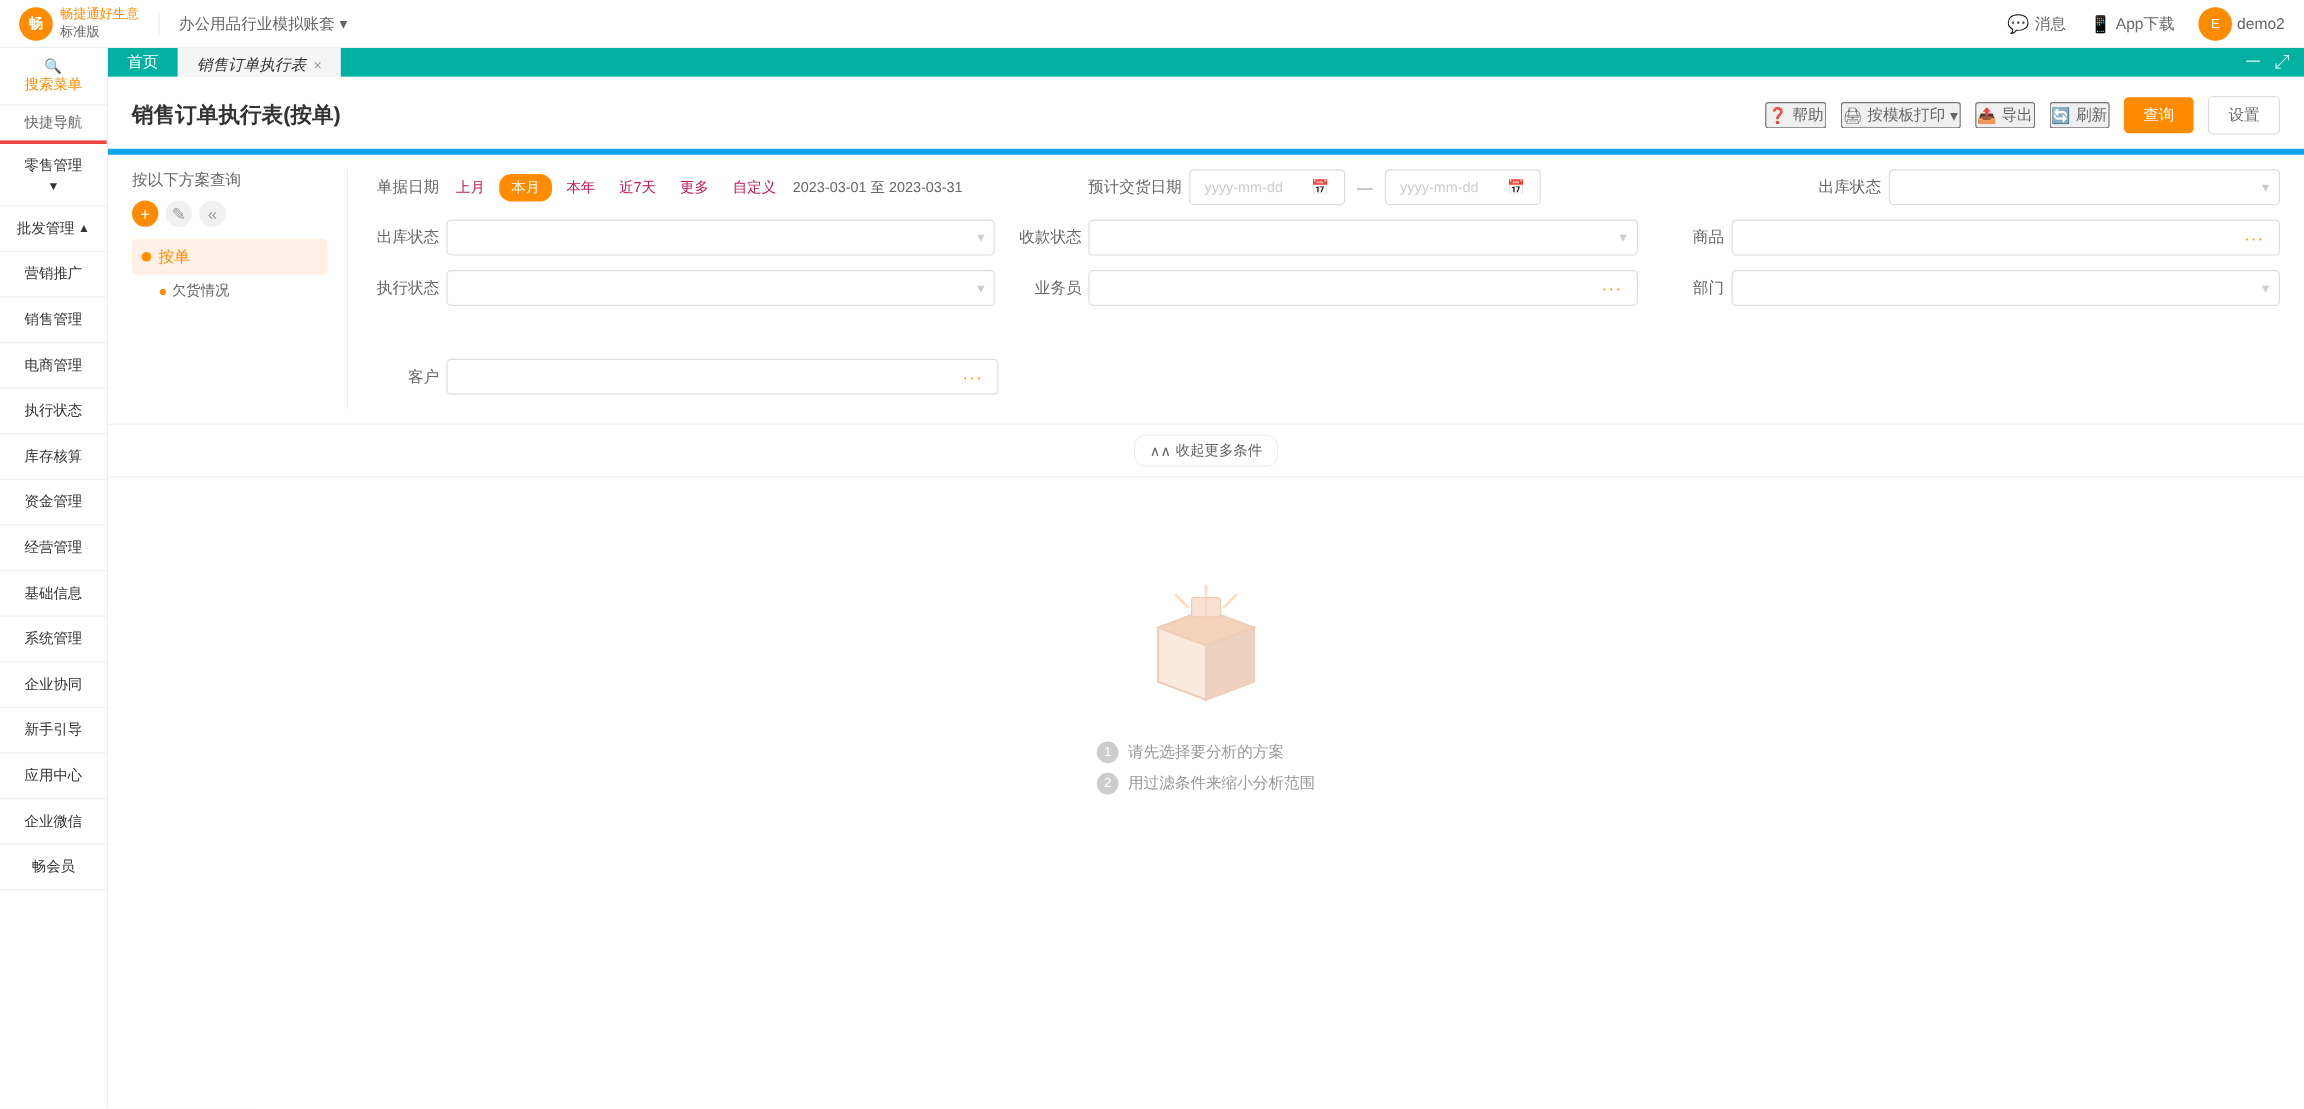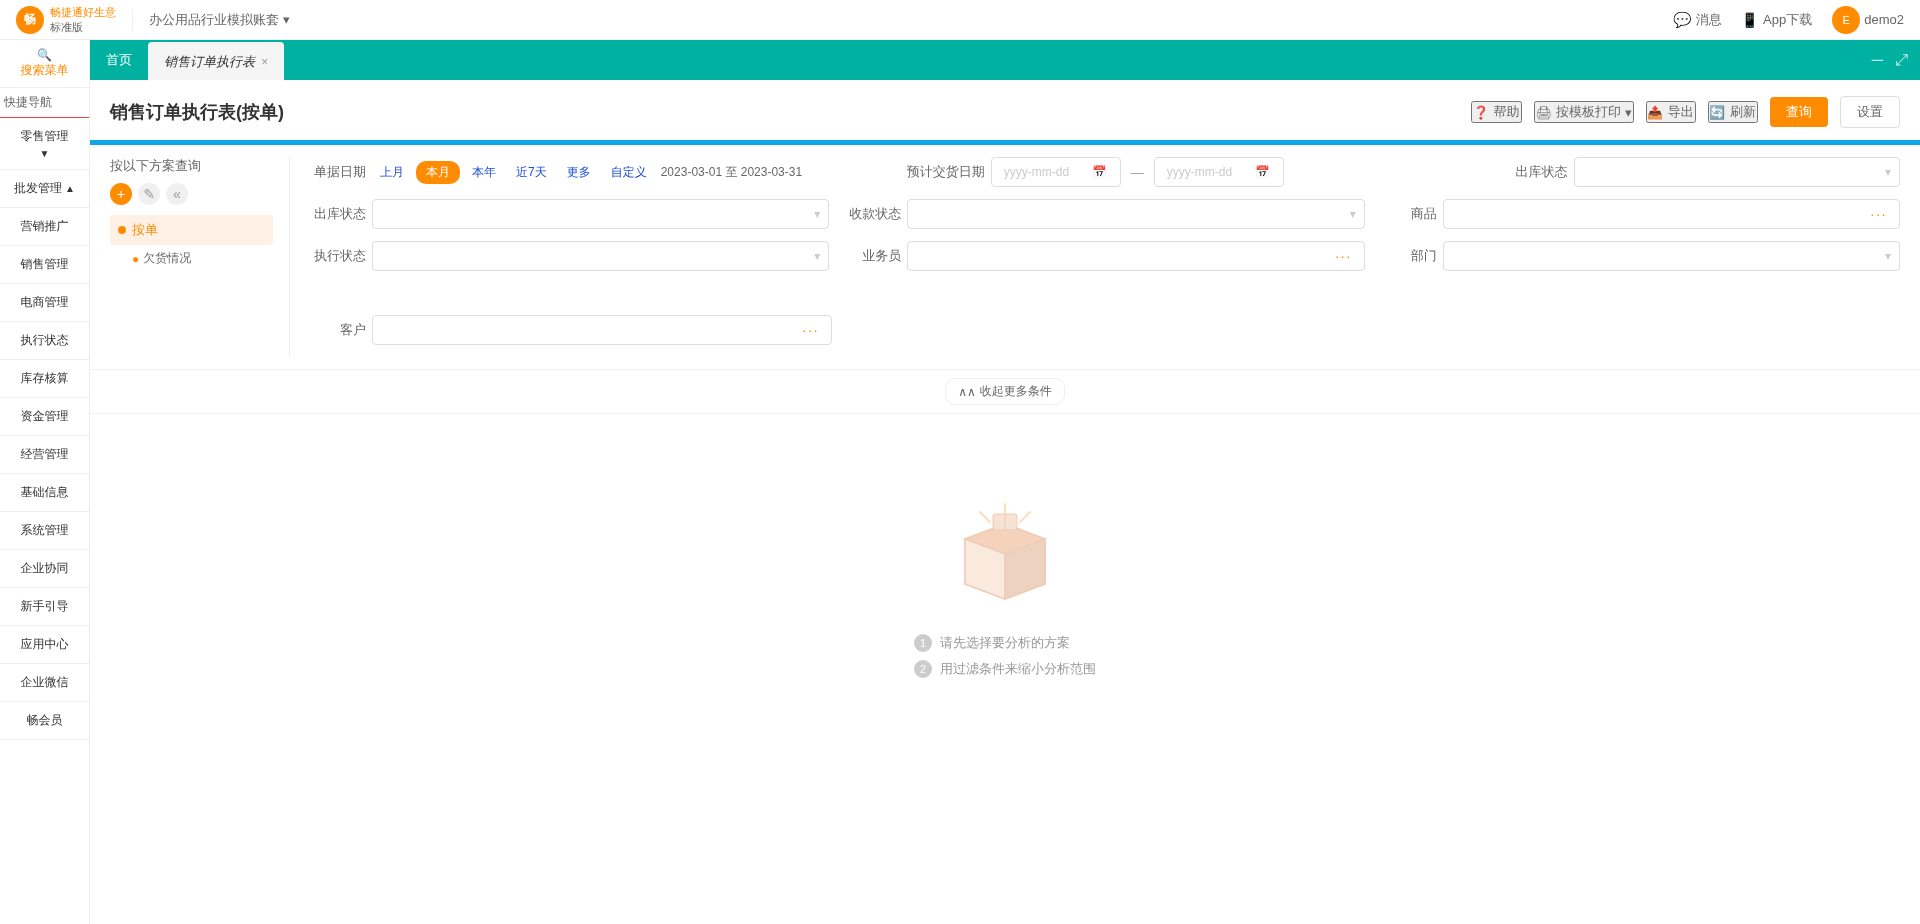--- a/index.html
+++ b/index.html
@@ -15,28 +15,28 @@
     .top-bar-right { display: flex; align-items: center; gap: 20px; }
     .top-bar-action { display: flex; align-items: center; gap: 4px; color: #666; font-size: 13px; cursor: pointer; }
     .user-avatar { width: 28px; height: 28px; border-radius: 50%; background: #ff8c00; display: flex; align-items: center; justify-content: center; color: white; font-size: 11px; }
 
     
     .main-layout { display: flex; flex: 1; overflow: hidden; }
 
     
     .sidebar { width: 90px; background: #fff; border-right: 1px solid #eee; display: flex; flex-direction: column; overflow-y: auto; flex-shrink: 0; }
     .sidebar-search { padding: 8px 4px; text-align: center; font-size: 12px; color: #ff8c00; cursor: pointer; border-bottom: 1px solid #eee; }
-    .sidebar-quick { padding: 6px 4px; text-align: left; font-size: 12px; color: #666; cursor: pointer; border-bottom: 1px solid #ef4444; }
+    .sidebar-quick { padding: 6px 4px; text-align: center; font-size: 12px; color: #666; cursor: pointer; border-bottom: 3px solid #ef4444; }
     .sidebar-item { padding: 10px 4px; text-align: center; font-size: 12px; color: #333; cursor: pointer; border-bottom: 1px solid #f0f0f0; display: flex; flex-direction: column; align-items: center; gap: 3px; }
 
     
     .content-area { flex: 1; display: flex; flex-direction: column; overflow: hidden; }
 
     
-    .tab-bar { height: 40px; background: #00b0a0; display: flex; align-items: center; flex-shrink: 0; }
+    .tab-bar { height: 24px; background: #00b0a0; display: flex; align-items: center; flex-shrink: 0; }
     .tab-item { height: 40px; display: flex; align-items: center; padding: 0 16px; font-size: 13px; cursor: pointer; color: rgba(255,255,255,0.8); gap: 6px; }
     .tab-item.home { background: transparent; color: #fff; font-weight: 500; }
     .tab-item.active { background: #f5f5f5; color: #333; border-radius: 4px 4px 0 0; margin-top: 4px; font-style: italic; }
     .tab-item .close-icon { font-size: 12px; color: #999; cursor: pointer; }
     .tab-bar-actions { margin-left: auto; display: flex; align-items: center; padding: 0 12px; gap: 12px; }
     .tab-bar-action { color: rgba(255,255,255,0.8); cursor: pointer; font-size: 16px; }
 
     
     .page-content { flex: 1; background: #fff; overflow-y: auto; padding: 0; }
 
@@ -60,21 +60,21 @@
     .scheme-item { display: flex; align-items: center; gap: 6px; padding: 6px 8px; border-radius: 4px; cursor: pointer; color: #ff8c00; font-size: 13px; }
     .scheme-item.active { background: #fff0e6; }
     .scheme-item .dot { width: 8px; height: 8px; border-radius: 50%; background: #ff8c00; flex-shrink: 0; }
     .scheme-sub-item { display: flex; align-items: center; gap: 6px; padding: 5px 8px 5px 22px; cursor: pointer; color: #666; font-size: 12px; }
 
     
     .filters-panel { flex: 1; padding-left: 16px; }
     .filter-row { display: flex; align-items: center; gap: 12px; margin-bottom: 12px; }
     .filter-label { font-size: 13px; color: #666; white-space: nowrap; min-width: 60px; text-align: right; }
     .filter-date-group { display: flex; align-items: center; gap: 4px; }
-    .date-btn { padding: 3px 8px; font-size: 12px; cursor: pointer; color: #1d4ed8; border: none; background: transparent; }
+    .date-btn { padding: 3px 8px; font-size: 12px; cursor: pointer; color: #be185d; border: none; background: transparent; }
     .date-btn.active { background: #ff8c00; color: white; border-radius: 10px; padding: 3px 10px; }
     .filter-input { flex: 1; height: 30px; border: 1px solid #ddd; border-radius: 4px; padding: 0 12px; font-size: 12px; color: #999; display: flex; align-items: center; justify-content: space-between; cursor: pointer; background: white; }
     .filter-input.date-input { min-width: 130px; flex: 0 0 130px; }
     .filter-select { flex: 1; height: 30px; border: 1px solid #ddd; border-radius: 4px; padding: 0 8px; font-size: 12px; color: #999; display: flex; align-items: center; justify-content: space-between; cursor: pointer; background: white; }
     .filter-dots { color: #ff8c00; cursor: pointer; font-size: 14px; letter-spacing: 1px; }
     .filter-dash { color: #999; padding: 0 4px; }
 
     
     .collapse-bar { display: flex; justify-content: center; padding: 8px; border-bottom: 1px solid #f0f0f0; }
     .collapse-btn { display: flex; align-items: center; gap: 4px; font-size: 12px; color: #666; cursor: pointer; padding: 4px 12px; border: 1px solid #eee; border-radius: 10px; background: white; }

